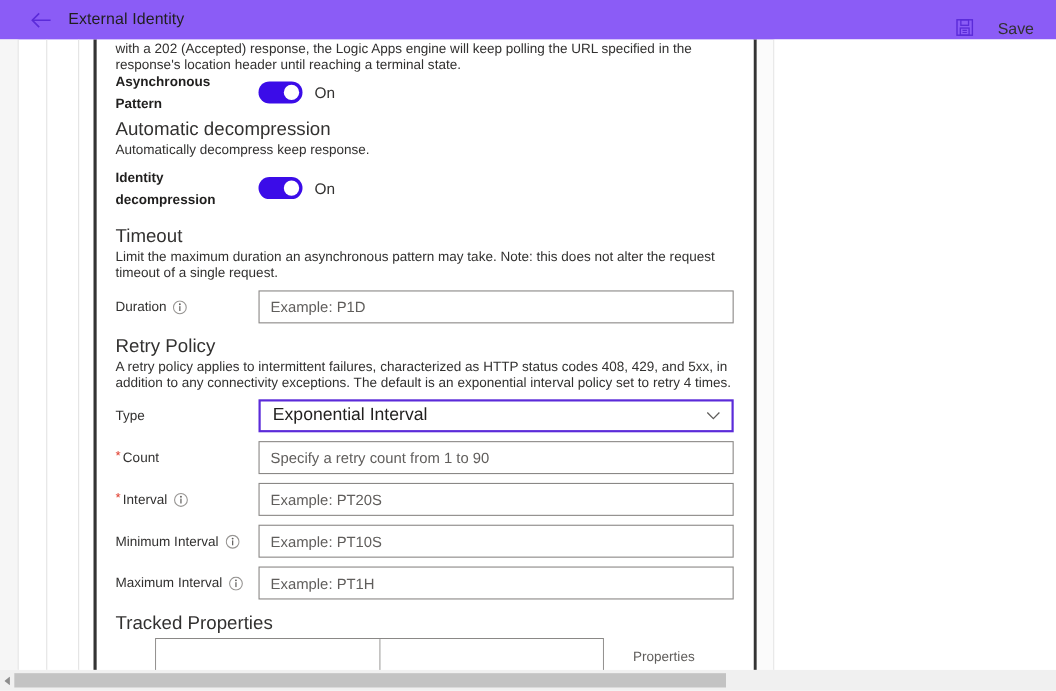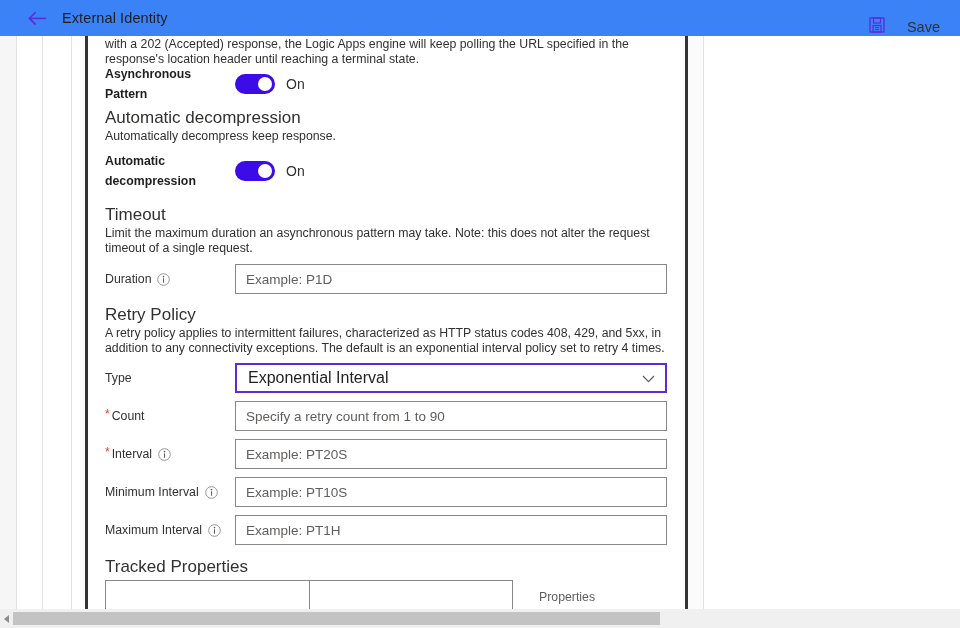--- a/index.html
+++ b/index.html
@@ -11,21 +11,21 @@
     background: #ffffff;
     font-family: "Liberation Sans", sans-serif;
     color: #201f1e;
   }
 
   
   #topbar {
     position: absolute;
     left: 0; top: 0;
     width: 960px; height: 36px;
-    background: #3b82f6;
+    background: #8b5cf6;
     display: flex;
     align-items: center;
   }
   #back-btn {
     width: 34px; height: 34px;
     margin-left: 20px;
     display: flex; align-items: center; justify-content: center;
     cursor: pointer;
   }
   #back-btn svg { display: block; }
@@ -325,21 +325,21 @@
         <div class="knob"></div>
       </div>
       <div class="toggle-state">On</div>
     </div>
 
     <div class="section-head" style="margin-top:14px;">Automatic decompression</div>
     <div class="desc">Automatically decompress keep response.</div>
 
     <div class="toggle-row" style="margin-top:7px;height:40px;">
       <div class="toggle-label">
-        <div>Automatic</div>
+        <div>Identity</div>
         <div>decompression</div>
       </div>
       <div class="toggle">
         <div class="knob"></div>
       </div>
       <div class="toggle-state">On</div>
     </div>
 
     <div class="section-head" style="margin-top:14px;">Timeout</div>
     <div class="desc">Limit the maximum duration an asynchronous pattern may take. Note: this does not alter the request</div>
@@ -422,21 +422,21 @@
             <circle cx="6.5" cy="6.5" r="5.8" fill="none" stroke="#979593" stroke-width="1"></circle>
             <circle cx="6.5" cy="3.6" r="0.85" fill="#605e5c"></circle>
             <rect x="5.95" y="5.3" width="1.1" height="4.4" fill="#605e5c"></rect>
           </svg>
         </span>
       </div>
       <input class="txtfield" type="text" placeholder="Example: PT1H" style="">
     </div>
 
     <div class="section-head" style="margin-top:12px;">Tracked Properties</div>
-    <div class="row" style="margin-top:3px;">
+    <div class="row" style="margin-top:3px;justify-content:center;">
       <div id="tracked-table">
         <div class="cell c1"></div>
         <div class="cell c2"></div>
       </div>
       <span id="tracked-props-label">Properties</span>
     </div>
 
   </div>
 </div>
 

